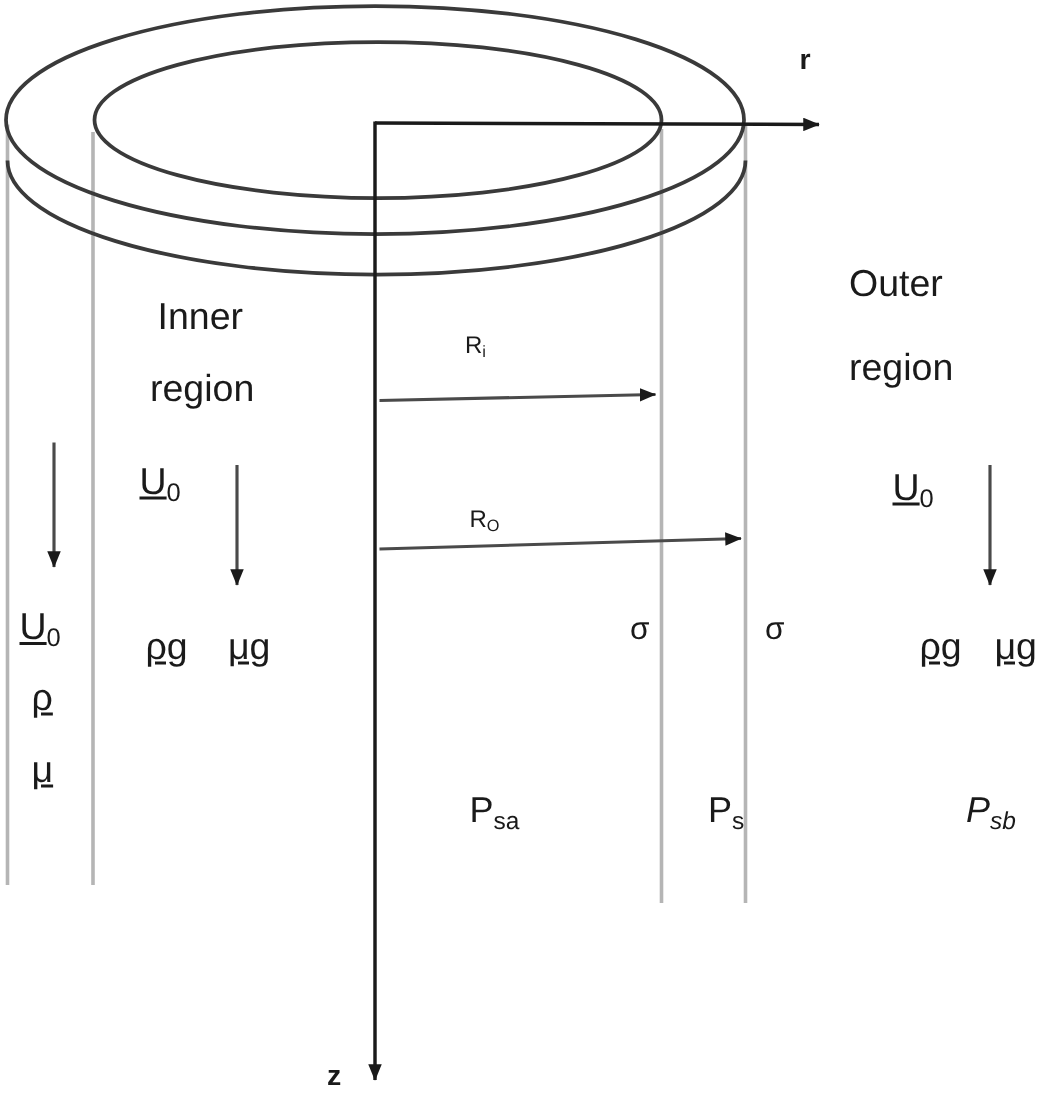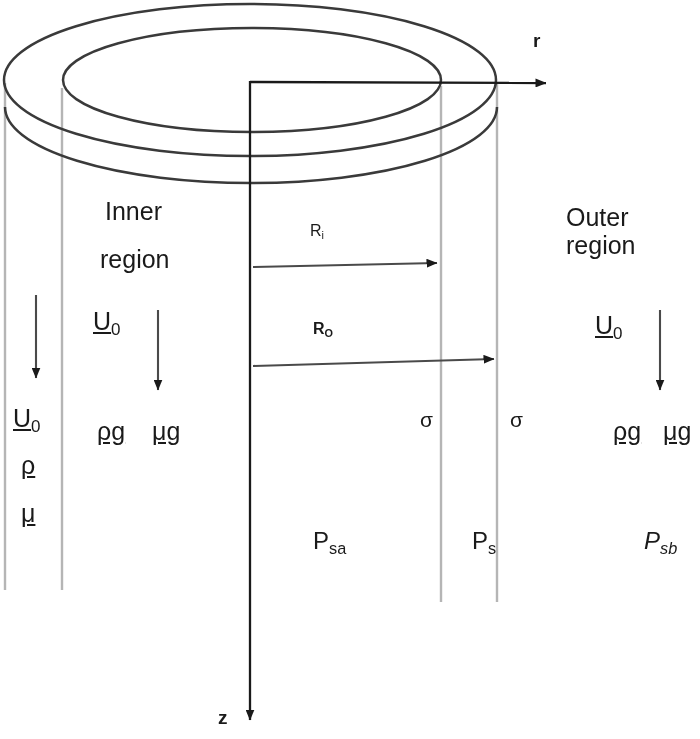--- a/index.html
+++ b/index.html
@@ -98,28 +98,28 @@
     </g>
   </svg>
 
   <div class="lbl t-axis" style="left:533px; top:31px;">r</div>
 
   <div class="lbl t-axis" style="left:218px; top:708px;">z</div>
 
   <div class="lbl t-region" style="left:105px; top:198px;">Inner</div>
   <div class="lbl t-region" style="left:100px; top:246px;">region</div>
 
-  <div class="lbl t-region" style="left:566px; top:204px;">Outer</div>
+  <div class="lbl t-region" style="left:566px; top:176px;">Outer</div>
   <div class="lbl t-region" style="left:566px; top:232px;">region</div>
 
   <div class="lbl t-R" style="left:310px; top:222px;">
     <span>R</span><sub>i</sub>
   </div>
 
-  <div class="lbl t-R" style="left:313px; top:320px;font-weight:bold;">
+  <div class="lbl t-R" style="left:313px; top:338px;">
     <span>R</span><sub>O</sub>
   </div>
 
   <div class="lbl t-sym" style="left:13px; top:405px;">
     <span>U</span><sub>0</sub>
   </div>
   <div class="lbl t-sym" style="left:21px; top:452px;">ρ</div>
   <div class="lbl t-sym" style="left:21px; top:500px;">μ</div>
 
   <div class="lbl t-sym" style="left:93px; top:308px;">

